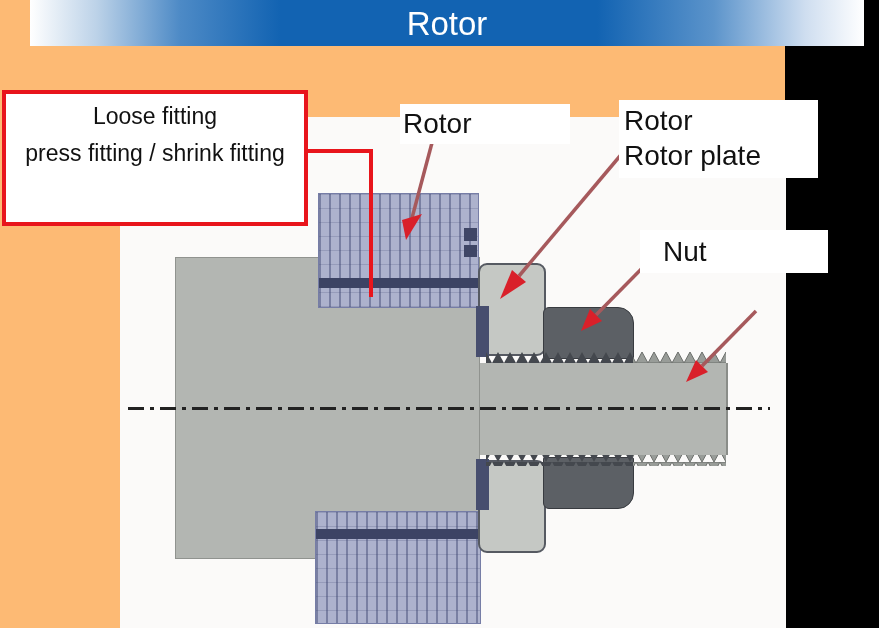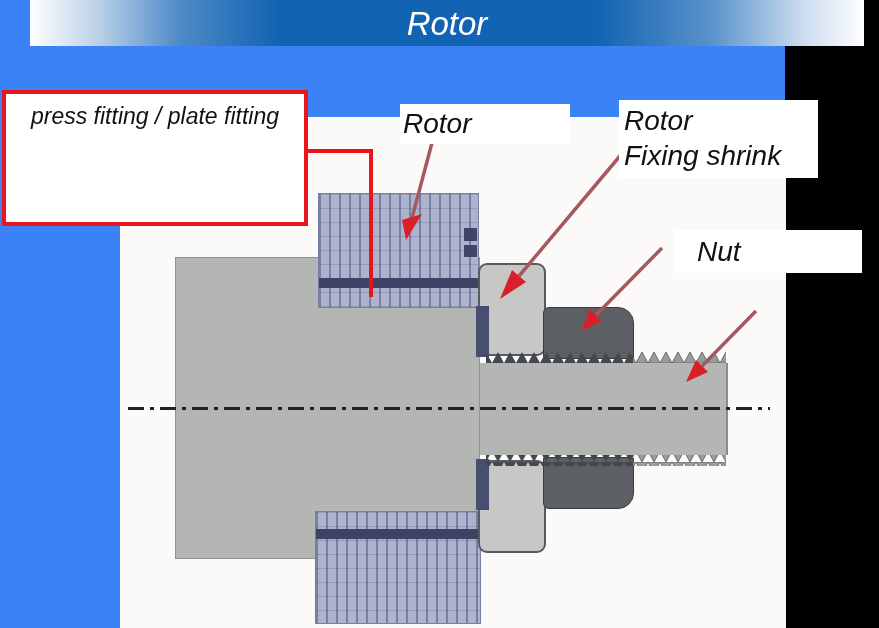--- a/index.html
+++ b/index.html
@@ -1,17 +1,17 @@
 <!DOCTYPE html>
 <html><head>
 <meta charset="utf-8">
 <style>
   html,body{margin:0;padding:0;background:#000;}
   body{width:879px;height:628px;overflow:hidden;font-family:"Liberation Sans",sans-serif;}
-  .stage{position:relative;width:785px;height:628px;background:#3b82f6;font-style:italic;}
+  .stage{position:relative;width:785px;height:628px;background:#fdba74;}
   .abs{position:absolute;}
 
   
   .banner{left:30px;top:0;width:834px;height:46px;
     background:linear-gradient(90deg,#ffffff 0%,#bcd2e8 8%,#4d8ac6 18%,#1263b2 30%,#1263b2 68%,#5c94cb 82%,#cfdef0 93%,#ffffff 100%);
     text-align:center;}
   .banner span{display:inline-block;margin-top:4px;font-size:33px;line-height:40px;color:#ffffff;}
 
   
   .diagram-bg{left:120px;top:117px;width:666px;height:511px;background:#fbfaf9;}
@@ -40,21 +40,21 @@
   .gap-strip{width:13px;height:51px;background:#474e6e;}
 
   
   .centerline{left:128px;top:407px;width:642px;height:3px;
     background:repeating-linear-gradient(90deg,#222 0 16px,rgba(0,0,0,0) 16px 22px,#222 22px 26px,rgba(0,0,0,0) 26px 32px);}
 
   
   .label-box{background:#ffffff;color:#111;font-size:28px;}
   .rotor-label{left:400px;top:104px;width:167px;height:40px;line-height:40px;padding-left:3px;}
   .rfp-label{left:619px;top:100px;width:199px;height:78px;line-height:35px;padding-left:5px;padding-top:3px;box-sizing:border-box;}
-  .nut-label{left:674px;top:230px;width:188px;height:43px;line-height:43px;padding-left:23px;box-sizing:border-box;}
+  .nut-label{left:640px;top:230px;width:188px;height:43px;line-height:43px;padding-left:23px;box-sizing:border-box;}
   .shaft-label{left:743px;top:277px;width:128px;height:46px;line-height:46px;padding-left:12px;box-sizing:border-box;}
 
   
   .callout{left:2px;top:90px;width:298px;height:124px;background:#ffffff;border:4px solid #e8151c;
     text-align:center;color:#111;font-size:23px;line-height:37px;padding-top:4px;white-space:nowrap;}
 
   .overlay{left:0;top:0;width:879px;height:628px;pointer-events:none;}
 </style>
 </head>
 <body>
@@ -120,30 +120,31 @@
     <polygon points="500,299 512,270 526,282" fill="#d9202a"></polygon>
 
     <line x1="662" y1="248" x2="596" y2="315" stroke="#a6595c" stroke-width="3.5"></line>
     <polygon points="581,331 590,309 602,321" fill="#d9202a"></polygon>
 
     <line x1="756" y1="311" x2="702" y2="366" stroke="#a6595c" stroke-width="3.5"></line>
     <polygon points="686,382 696,360 708,372" fill="#d9202a"></polygon>
   </svg>
 
   <div class="abs callout">
-    <div>press fitting / plate fitting</div>
+    <div>Loose fitting</div>
+    <div>press fitting / shrink fitting</div>
   </div>
 
   <div class="abs label-box rotor-label">
     <span>Rotor</span>
   </div>
 
   <div class="abs label-box rfp-label">
     <div>Rotor</div>
-    <div>Fixing shrink</div>
+    <div>Rotor plate</div>
   </div>
 
   <div class="abs label-box nut-label">
     <span>Nut</span>
   </div>
 
 
 </div>
 
 </body></html>

